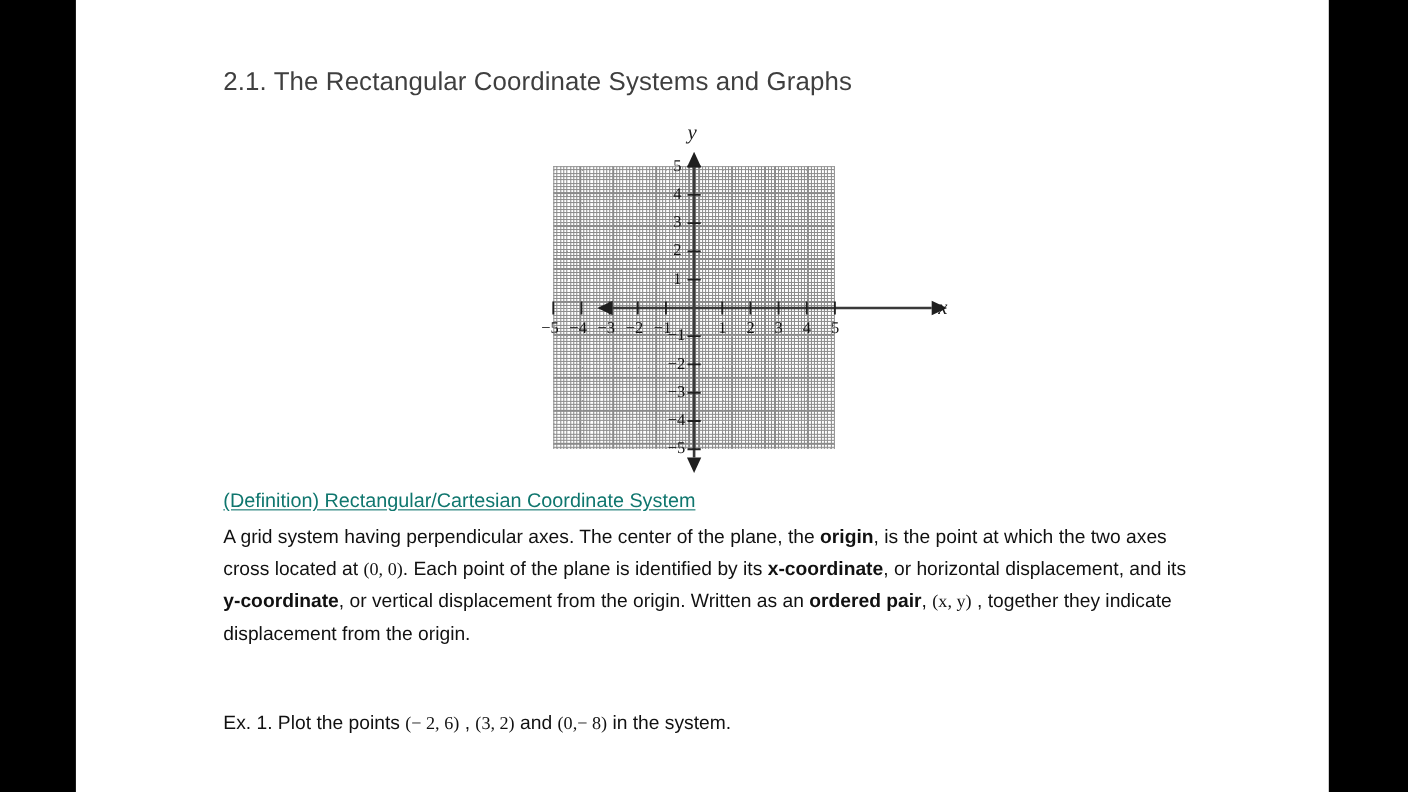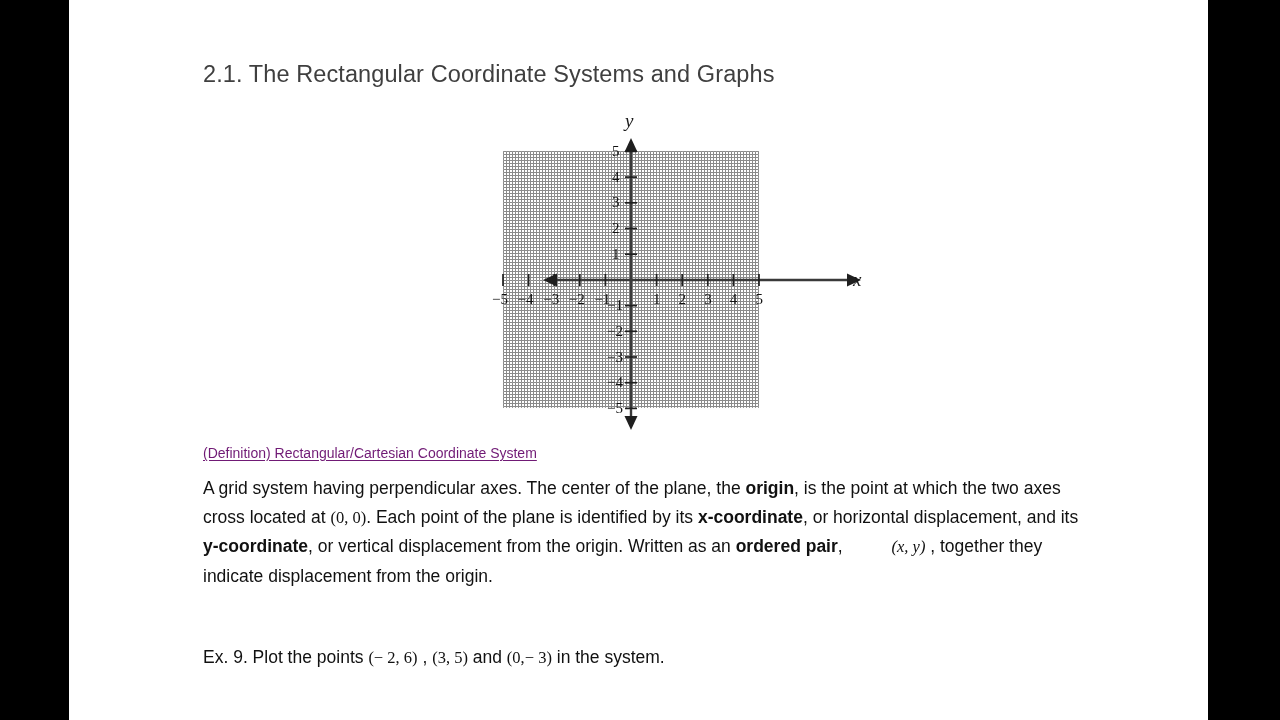--- a/index.html
+++ b/index.html
@@ -82,44 +82,42 @@
     font-family: "Liberation Serif", serif;
     font-size: 15px;
     color: #111111;
     white-space: nowrap;
   }
 
   
   #definition-heading {
     position: absolute;
     left: 134px; top: 445px;
-    font-size: 14px;
-    color: #701a75;
+    font-size: 18px;
+    color: #0f766e;
     text-decoration: underline;
     text-underline-offset: 2px;
     white-space: nowrap;
   }
   #definition-body {
     position: absolute;
     left: 134px; top: 474px;
     width: 890px;
     font-size: 17.5px;
     color: #111111;
     line-height: 28.5px;
   }
   #definition-body b { font-weight: bold; }
   .mathtxt {
     font-family: "Liberation Serif", serif;
     font-size: 16.5px;
   }
   .mathit {
     font-family: "Liberation Serif", serif;
-    font-style: italic;
     font-size: 16.5px;
-    margin-left: 44px;
   }
   #example-line {
     position: absolute;
     left: 134px; top: 647px;
     font-size: 17.5px;
     color: #111111;
     white-space: nowrap;
   }
 </style>
 </head>
@@ -223,16 +221,16 @@
       <div class="tick-num" style="left:128px; top:214.9px;">−2</div>
       <div class="tick-num" style="left:128px; top:240.6px;">−3</div>
       <div class="tick-num" style="left:128px; top:266.3px;">−4</div>
       <div class="tick-num" style="left:128px; top:292px;">−5</div>
     </div>
 
     <div id="definition-heading">(Definition) Rectangular/Cartesian Coordinate System</div>
 
     <div id="definition-body"><span>A grid system having perpendicular axes. The center of the plane, the </span><b>origin</b><span>, is the point at which the two axes cross located at </span><span class="mathtxt">(0, 0)</span><span>. Each point of the plane is identified by its </span><b>x-coordinate</b><span>, or horizontal displacement, and its </span><b>y-coordinate</b><span>, or vertical displacement from the origin. Written as an </span><b>ordered pair</b><span>, </span><span class="mathit">(x, y)</span><span> , together they indicate displacement from the origin.</span></div>
 
-    <div id="example-line"><span>Ex. 9. Plot the points </span><span class="mathtxt">(− 2, 6)</span><span> , </span><span class="mathtxt">(3, 5)</span><span>  and  </span><span class="mathtxt">(0,− 3)</span><span> in the system.</span></div>
+    <div id="example-line"><span>Ex. 1. Plot the points </span><span class="mathtxt">(− 2, 6)</span><span> , </span><span class="mathtxt">(3, 2)</span><span>  and  </span><span class="mathtxt">(0,− 8)</span><span> in the system.</span></div>
 
   </div>
 </div>
 
 </body></html>

